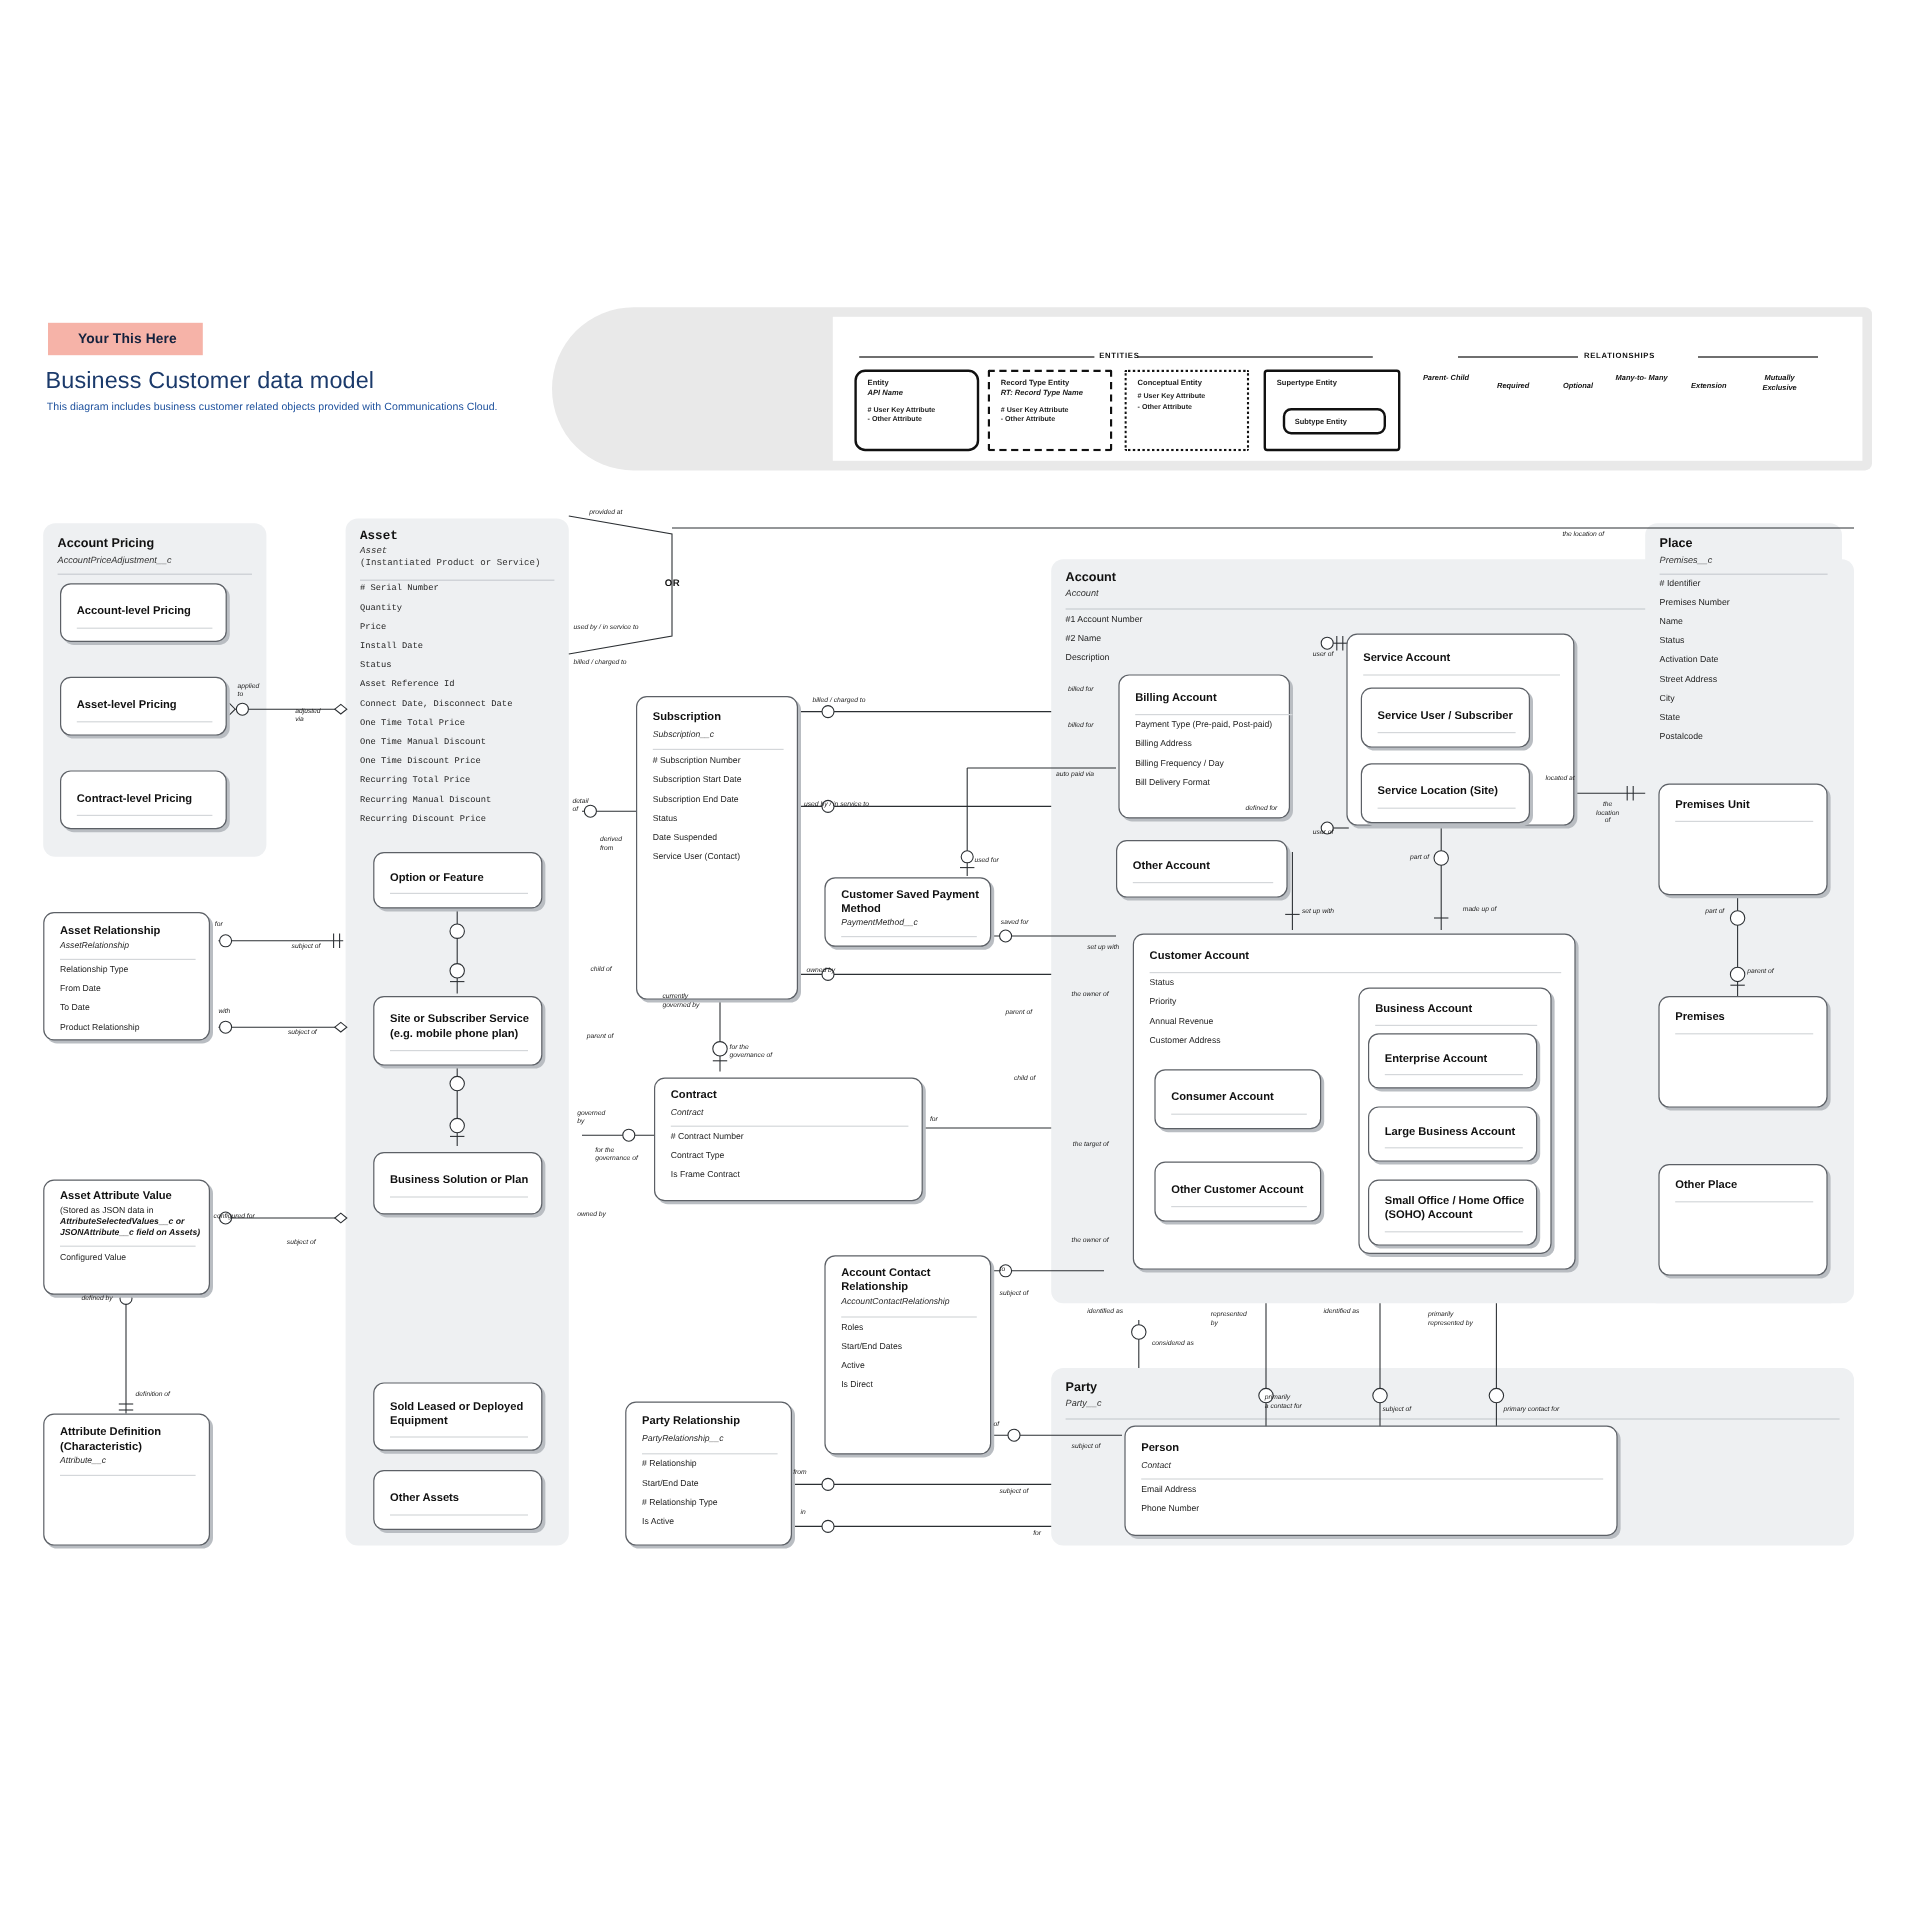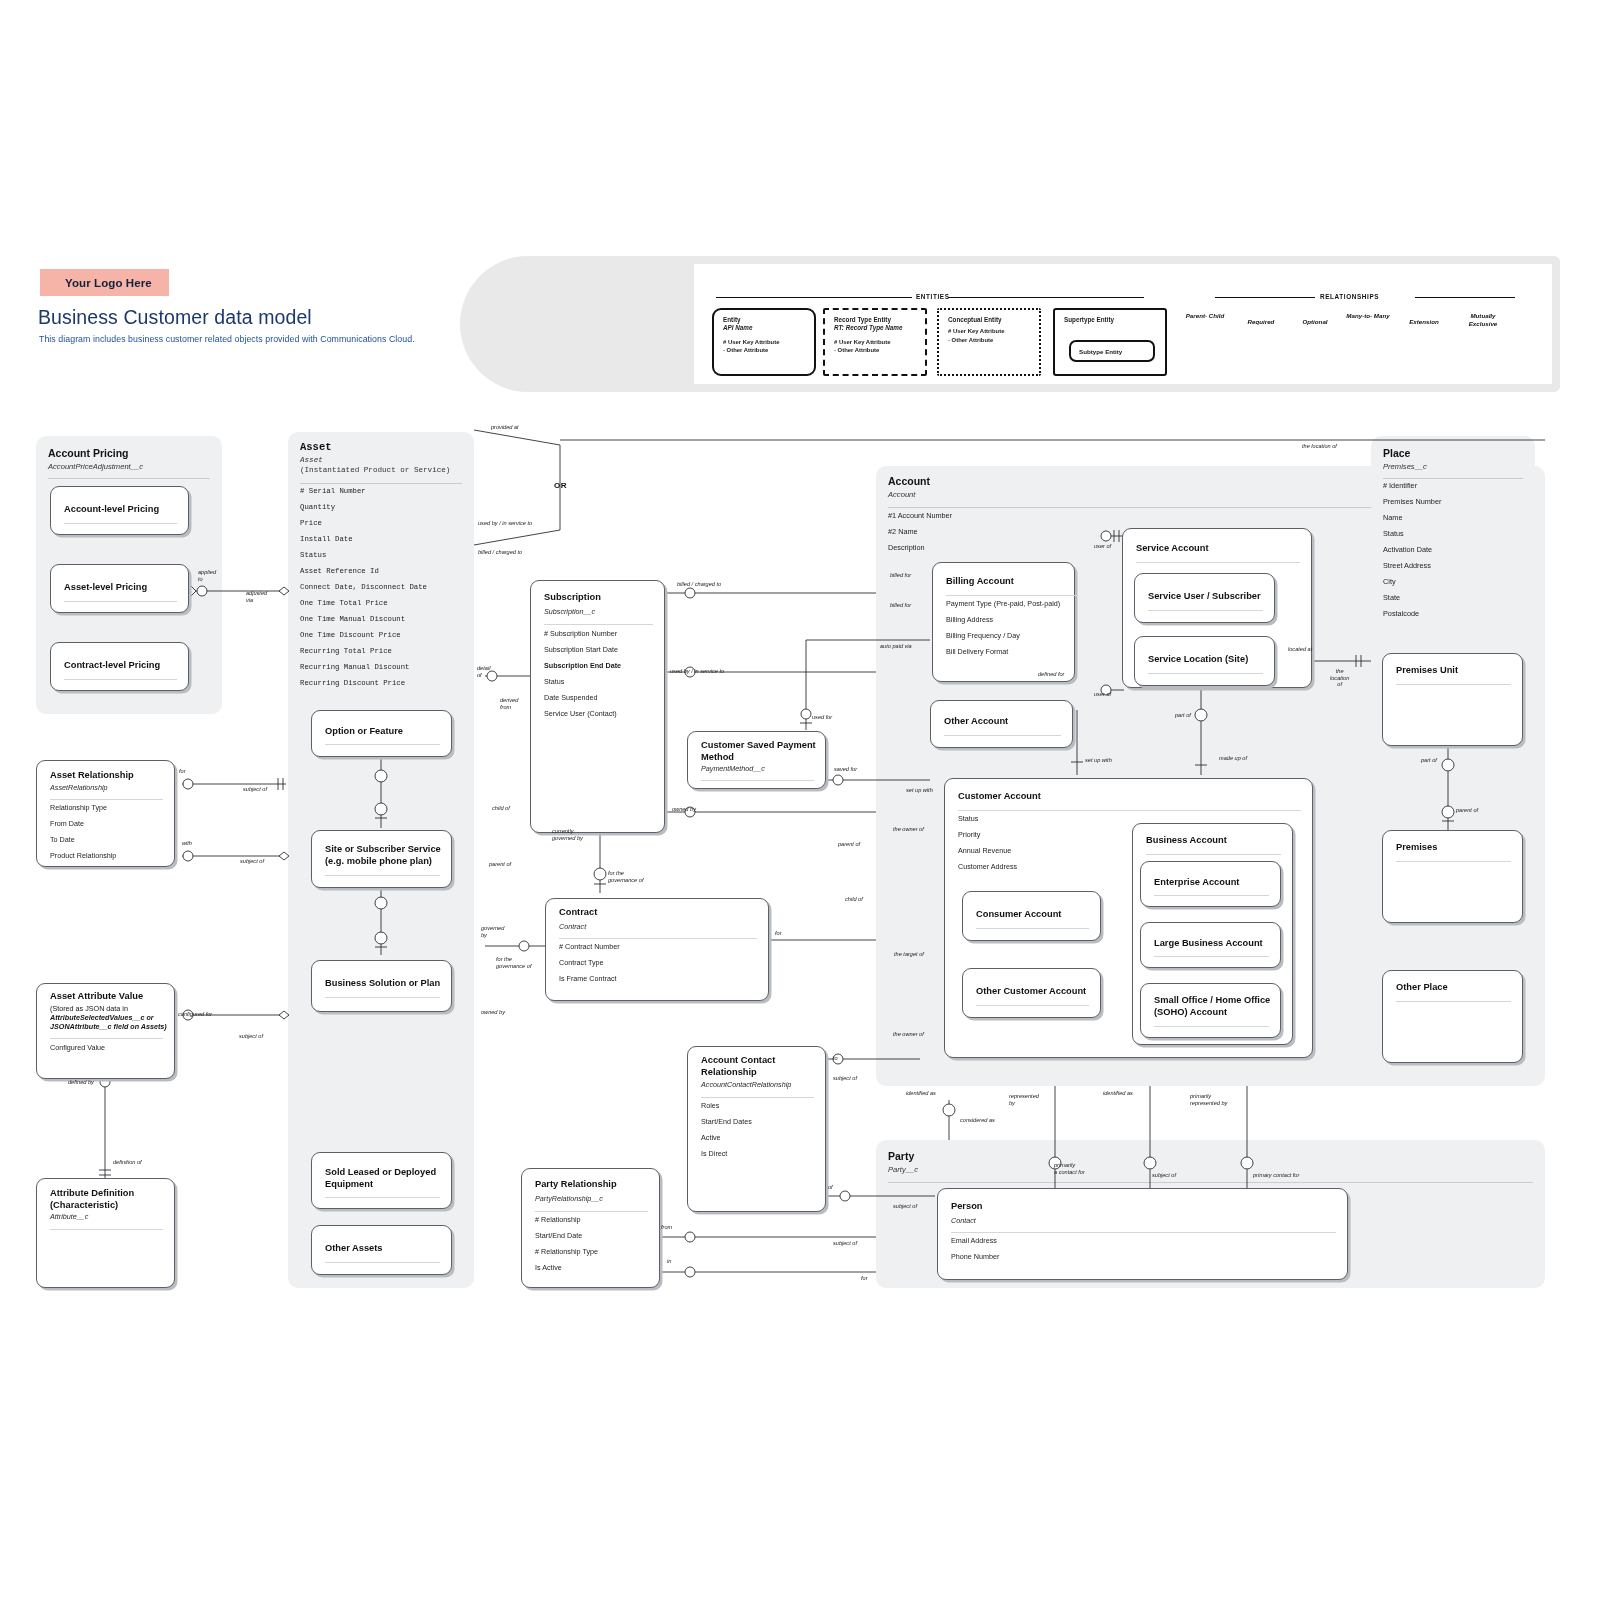--- a/index.html
+++ b/index.html
@@ -113,21 +113,21 @@
   svg.links line, svg.links path, svg.links polyline { stroke:#2b2f33; stroke-width:.9; fill:none; }
   svg.links circle.node { fill:#fff; stroke:#2b2f33; stroke-width:.9; }
   svg.links polygon.dia { fill:#fff; stroke:#2b2f33; stroke-width:.9; }
 </style>
 </head>
 <body>
 
 <div id="canvas">
 
   <div id="logo-box">
-    <span>Your Logo Here</span>
+    <span>Your This Here</span>
   </div>
   <div id="title">Business Customer data model</div>
   <div id="subtitle">This diagram includes business customer related objects provided with Communications Cloud.</div>
 
   <div id="legend-shell"></div>
   <div id="legend-white"></div>
 
   <div class="legend-rule" style="left:716px; top:297px; width:196px;"></div>
   <div class="legend-head" style="left:916px; top:293px;">ENTITIES</div>
   <div class="legend-rule" style="left:948px; top:297px; width:196px;"></div>
@@ -410,21 +410,21 @@
     <div class="e-title" style="top:17px;">Other Assets</div>
     <div class="e-rule" style="left:13px; top:36px; width:115px;"></div>
   </div>
 
   <div class="ent" style="left:530px; top:580px; width:135px; height:253px;">
     <div class="e-title" style="top:11px;">Subscription</div>
     <div class="e-api" style="top:26px;">Subscription__c</div>
     <div class="e-rule" style="left:13px; top:43px; width:109px;"></div>
     <div class="e-attr" style="top:48px;"># Subscription Number</div>
     <div class="e-attr" style="top:64px;">Subscription Start Date</div>
-    <div class="e-attr" style="top:80px;font-weight:bold;">Subscription End Date</div>
+    <div class="e-attr" style="top:80px;">Subscription End Date</div>
     <div class="e-attr" style="top:96px;">Status</div>
     <div class="e-attr" style="top:112px;">Date Suspended</div>
     <div class="e-attr" style="top:128px;">Service User (Contact)</div>
   </div>
 
   <div class="ent" style="left:545px; top:898px; width:224px; height:103px;">
     <div class="e-title" style="top:8px;">Contract</div>
     <div class="e-api" style="top:23px;">Contract</div>
     <div class="e-rule" style="left:13px; top:39px; width:198px;"></div>
     <div class="e-attr" style="top:43px;"># Contract Number</div>

